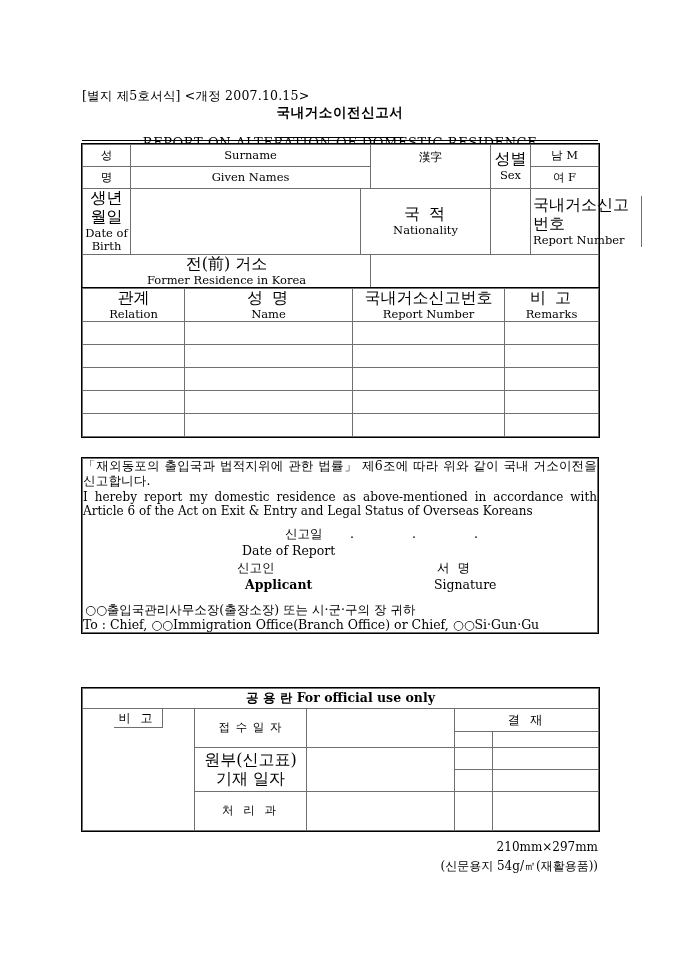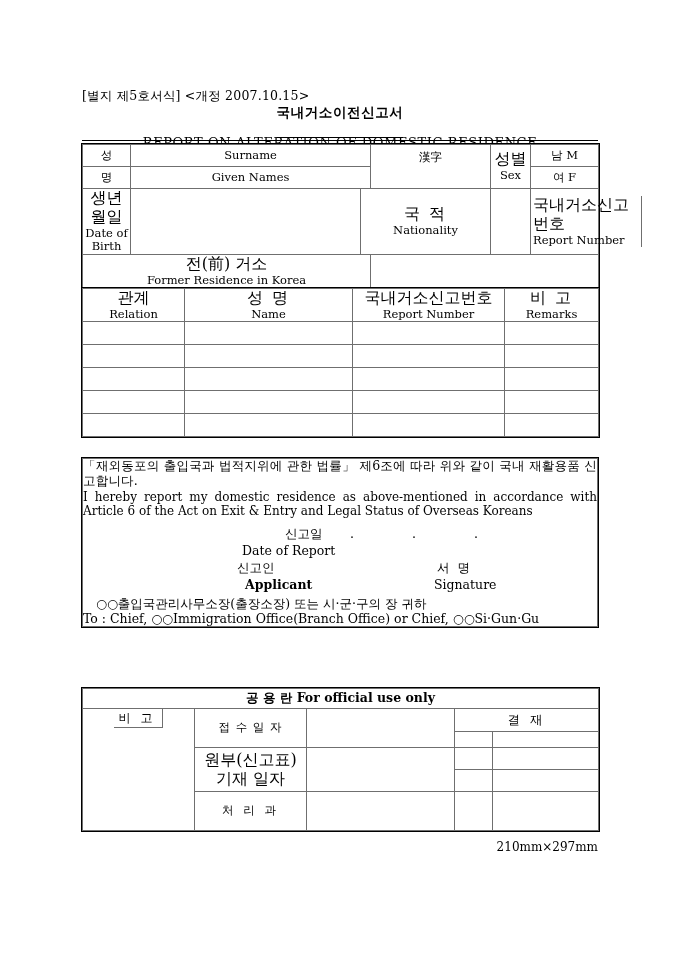--- a/index.html
+++ b/index.html
@@ -122,21 +122,21 @@
   }
   .sig-area { margin-top: 9px; font-size: 12.5px; }
   .sig-line { position: relative; height: 17px; margin-left: 24px; }
   .s-ko-date { position: absolute; left: 178px; }
   .s-dots { position: absolute; left: 243px; letter-spacing: 27px; }
   .s-en-date { position: absolute; left: 135px; }
   .s-ko-app { position: absolute; left: 130px; }
   .s-ko-sig { position: absolute; left: 330px; letter-spacing: 2px; }
   .s-en-app { position: absolute; left: 138px; font-weight: bold; }
   .s-en-sig { position: absolute; left: 327px; }
-  .addr-ko { margin-top: 2px; font-size: 12.5px; text-align: left; padding-left: 13px;}
+  .addr-ko { margin-top: 8px; font-size: 12.5px; text-align: left; padding-left: 2px;}
   .addr-en { font-size: 12.5px; text-align: left; padding-left: 0px; }
 
   
   #tbl-official { left: 82px; top: 688px; width: 516px; }
   #tbl-official td.official-hdr {
     height: 19px;
     font-weight: bold;
     font-size: 12.5px;
   }
   .remark-cell {
@@ -301,21 +301,21 @@
         <td class="row"></td>
         <td class="row"></td>
       </tr>
     </tbody>
   </table>
 
   <table class="block outer" id="tbl-decl">
     <tbody>
       <tr>
         <td class="decl-body">
-          <div class="decl-ko">「재외동포의 출입국과 법적지위에 관한 법률」 제6조에 따라 위와 같이 국내 재활용품 신고합니다.</div>
+          <div class="decl-ko">「재외동포의 출입국과 법적지위에 관한 법률」 제6조에 따라 위와 같이 국내 거소이전을 신고합니다.</div>
           <div class="decl-en">I hereby report my domestic residence as above-mentioned in accordance with Article 6 of the Act on Exit &amp; Entry and Legal Status of Overseas Koreans</div>
 
           <div class="sig-area">
             <div class="sig-line">
               <span class="s-ko-date">신고일</span>
               <span class="s-dots">. . .</span>
             </div>
             <div class="sig-line">
               <span class="s-en-date">Date of Report</span>
             </div>
@@ -376,15 +376,16 @@
         <td style="height:38px;letter-spacing:3px">처 리 과</td>
         <td></td>
         <td></td>
         <td></td>
       </tr>
     </tbody>
   </table>
 
   <div class="footer">
     <div>210mm×297mm</div>
+    <div>(신문용지 54g/㎡(재활용품))</div>
   </div>
 
 </div>
 
 </body></html>

